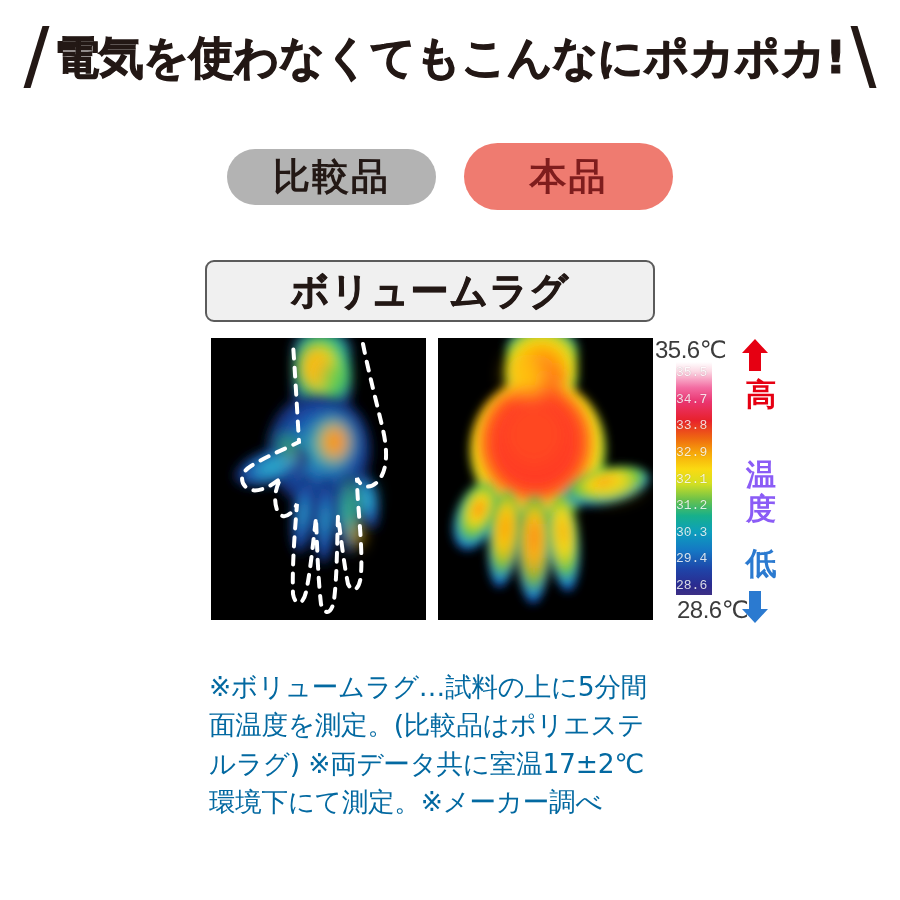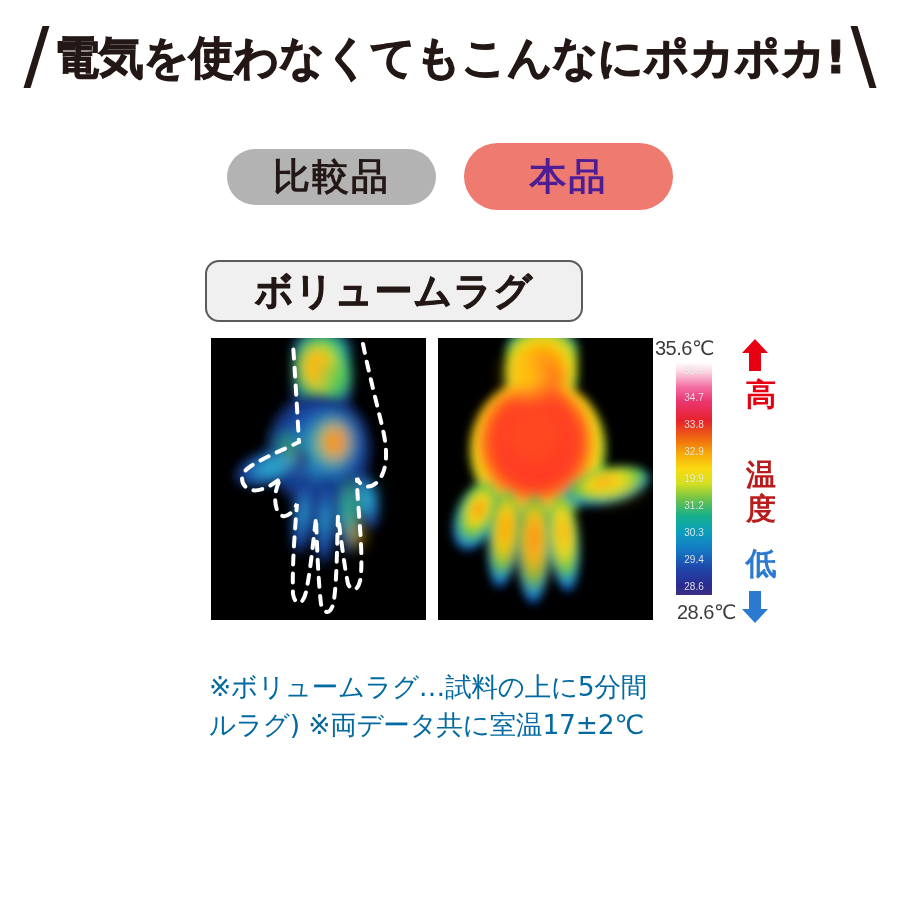--- a/index.html
+++ b/index.html
@@ -66,31 +66,31 @@
     box-sizing:border-box;
   }
   .pill-compare{
     width:209px;height:56px;
     background:#b3b3b3;
     color:#231815;
   }
   .pill-product{
     width:209px;height:67px;
     background:#ef7b70;
-    color:#4c1d95;
+    color:#7f1d1d;
   }
 
   
   .sample-bar{
     position:absolute;
     left:205px; top:260px;
-    width:378px; height:62px;
+    width:450px; height:62px;
     background:#f0f0f0;
     border:2px solid #5b5b5b;
-    border-radius:14px;
+    border-radius:9px;
     display:flex;
     align-items:center;
     justify-content:center;
     box-sizing:border-box;
   }
   .sample-bar span{
     font-family:"DejaVu Sans","Liberation Sans",sans-serif;
     font-size:38px;
     font-weight:700;
     letter-spacing:1px;
@@ -119,21 +119,21 @@
   .scale-wrap{
     position:absolute;
     left:655px; top:336px;
     width:135px; height:288px;
   }
   .scale-top-label,.scale-bottom-label{
     position:absolute;
     left:0;
     width:72px;
     text-align:left;
-    font-size:20px;
+    font-size:24px;
     font-weight:400;
     color:#3c3c3c;
     font-family:"Liberation Sans","DejaVu Sans",sans-serif;
     letter-spacing:-0.5px;
   }
   .scale-top-label{top:0;}
   .scale-bottom-label{bottom:0;margin-left:22px;}
 
   .scale-bar{
     position:absolute;
@@ -162,26 +162,26 @@
     position:absolute;
     left:0;top:0;right:0;bottom:0;
     display:flex;
     flex-direction:column;
     justify-content:space-between;
     padding:4px 0 3px 0;
     box-sizing:border-box;
   }
   .scale-ticks span{
     display:block;
-    text-align:center;
-    font-size:10px;
+    text-align:left;
+    font-size:13px;
     line-height:1;
     color:#ffffff;
     opacity:.82;
-    font-family:Liberation Sans, sans-serif;
+    font-family:Liberation Mono, monospace;
     text-shadow:0 0 1px rgba(0,0,0,.35);
   }
 
   
   .legend-col{
     position:absolute;
     left:78px; top:0;
     width:56px; height:288px;
   }
   .arrow{
@@ -195,21 +195,21 @@
   .legend-word{
     position:absolute;
     left:0;width:56px;
     text-align:center;
     font-family:"DejaVu Sans","Liberation Sans",sans-serif;
     font-size:31px;
     font-weight:700;
     line-height:1;
   }
   .word-high{ top:43px; color:#e60012; }
-  .word-mid{ top:122px; color:#b91c1c; font-size:30px; line-height:1.12; }
+  .word-mid{ top:122px; color:#8b5cf6; font-size:30px; line-height:1.12; }
   .word-low{ top:212px; color:#2b7ad0; }
 
   
   .footnote{
     position:absolute;
     left:209px; top:668px;
     width:560px;
     font-family:"DejaVu Sans","Liberation Sans",sans-serif;
     font-size:26.5px;
     line-height:1.45;
@@ -388,21 +388,21 @@
 
 <div class="scale-wrap">
   <div class="scale-top-label">35.6℃</div>
 
   <div class="scale-bar">
     <div class="scale-ticks">
       <span>35.5</span>
       <span>34.7</span>
       <span>33.8</span>
       <span>32.9</span>
-      <span>19.9</span>
+      <span>32.1</span>
       <span>31.2</span>
       <span>30.3</span>
       <span>29.4</span>
       <span>28.6</span>
     </div>
   </div>
 
   <div class="scale-bottom-label">28.6℃</div>
 
   <div class="legend-col">
@@ -417,14 +417,16 @@
     <div class="arrow arrow-down">
       <svg viewBox="0 0 28 34" aria-hidden="true">
         <path d="M14 33 L27 19 L20 19 L20 1 L8 1 L8 19 L1 19 Z" fill="#2b7ad0"></path>
       </svg>
     </div>
   </div>
 </div>
 
 <div class="footnote">
   <p>※ボリュームラグ…試料の上に5分間</p>
+  <p>面温度を測定。(比較品はポリエステ</p>
   <p>ルラグ) ※両データ共に室温17±2℃</p>
+  <p>環境下にて測定。※メーカー調べ</p>
 </div>
 
 </body></html>

